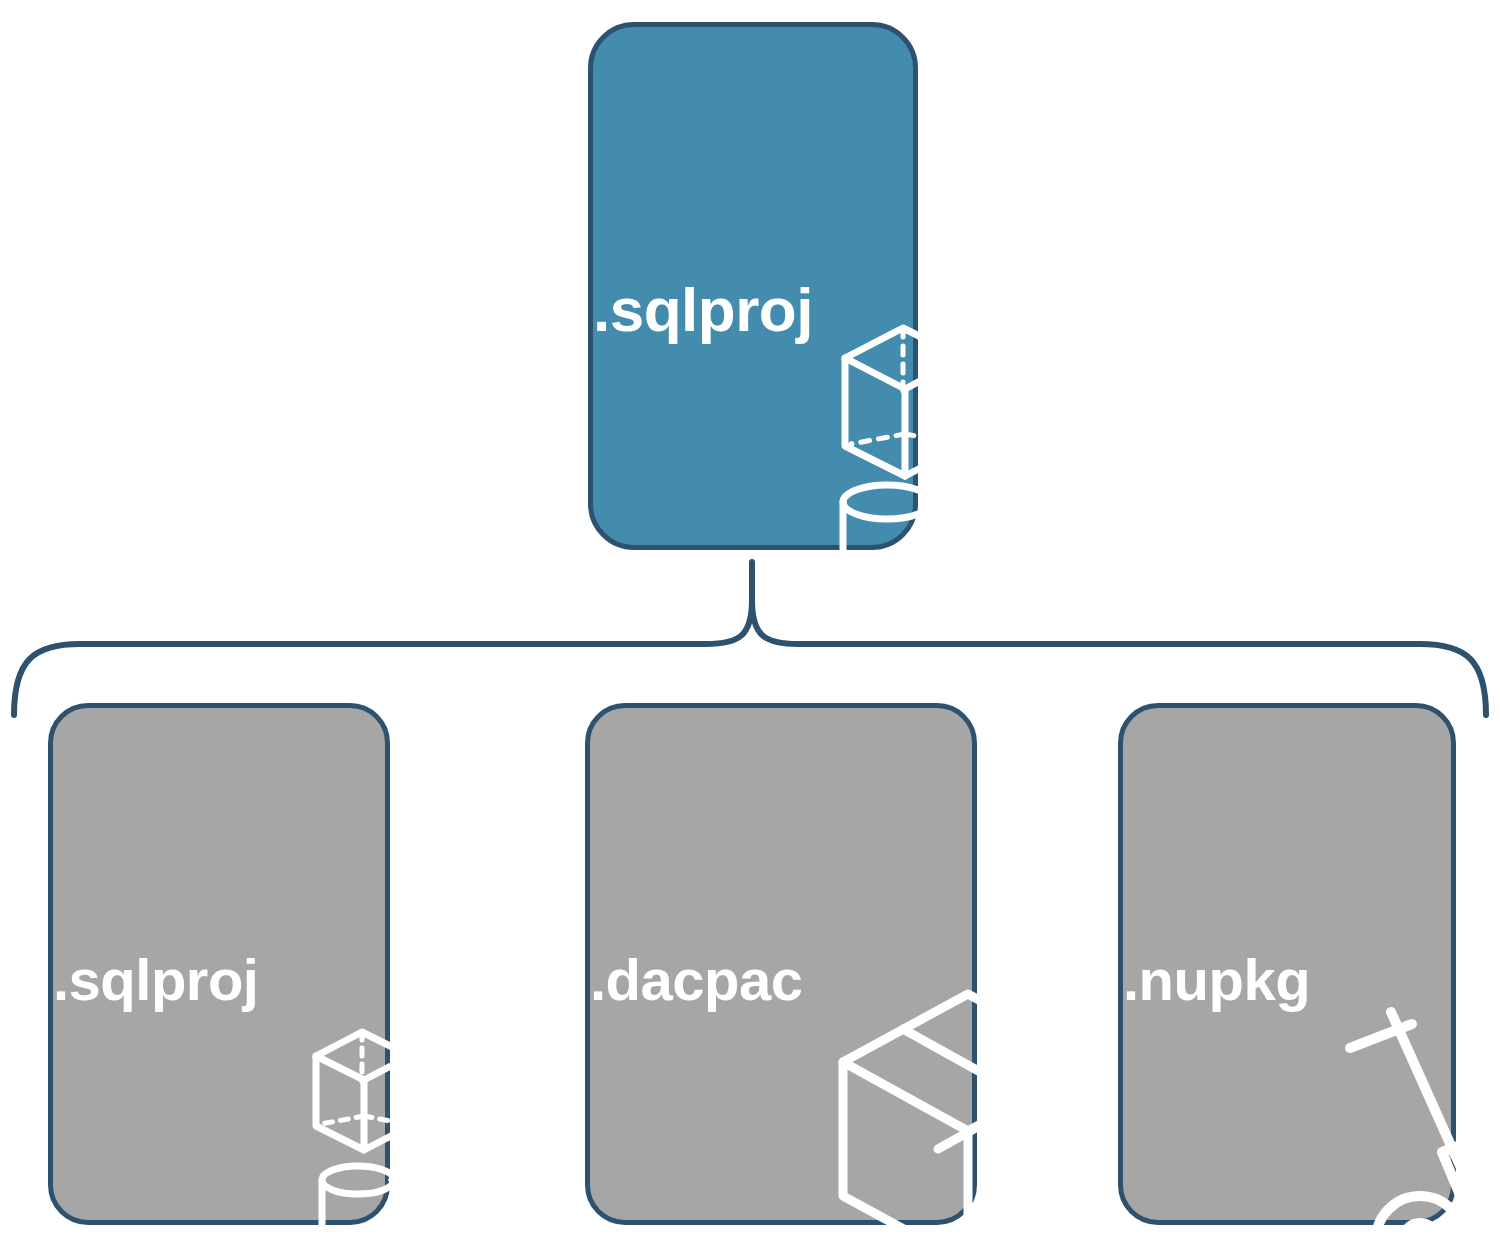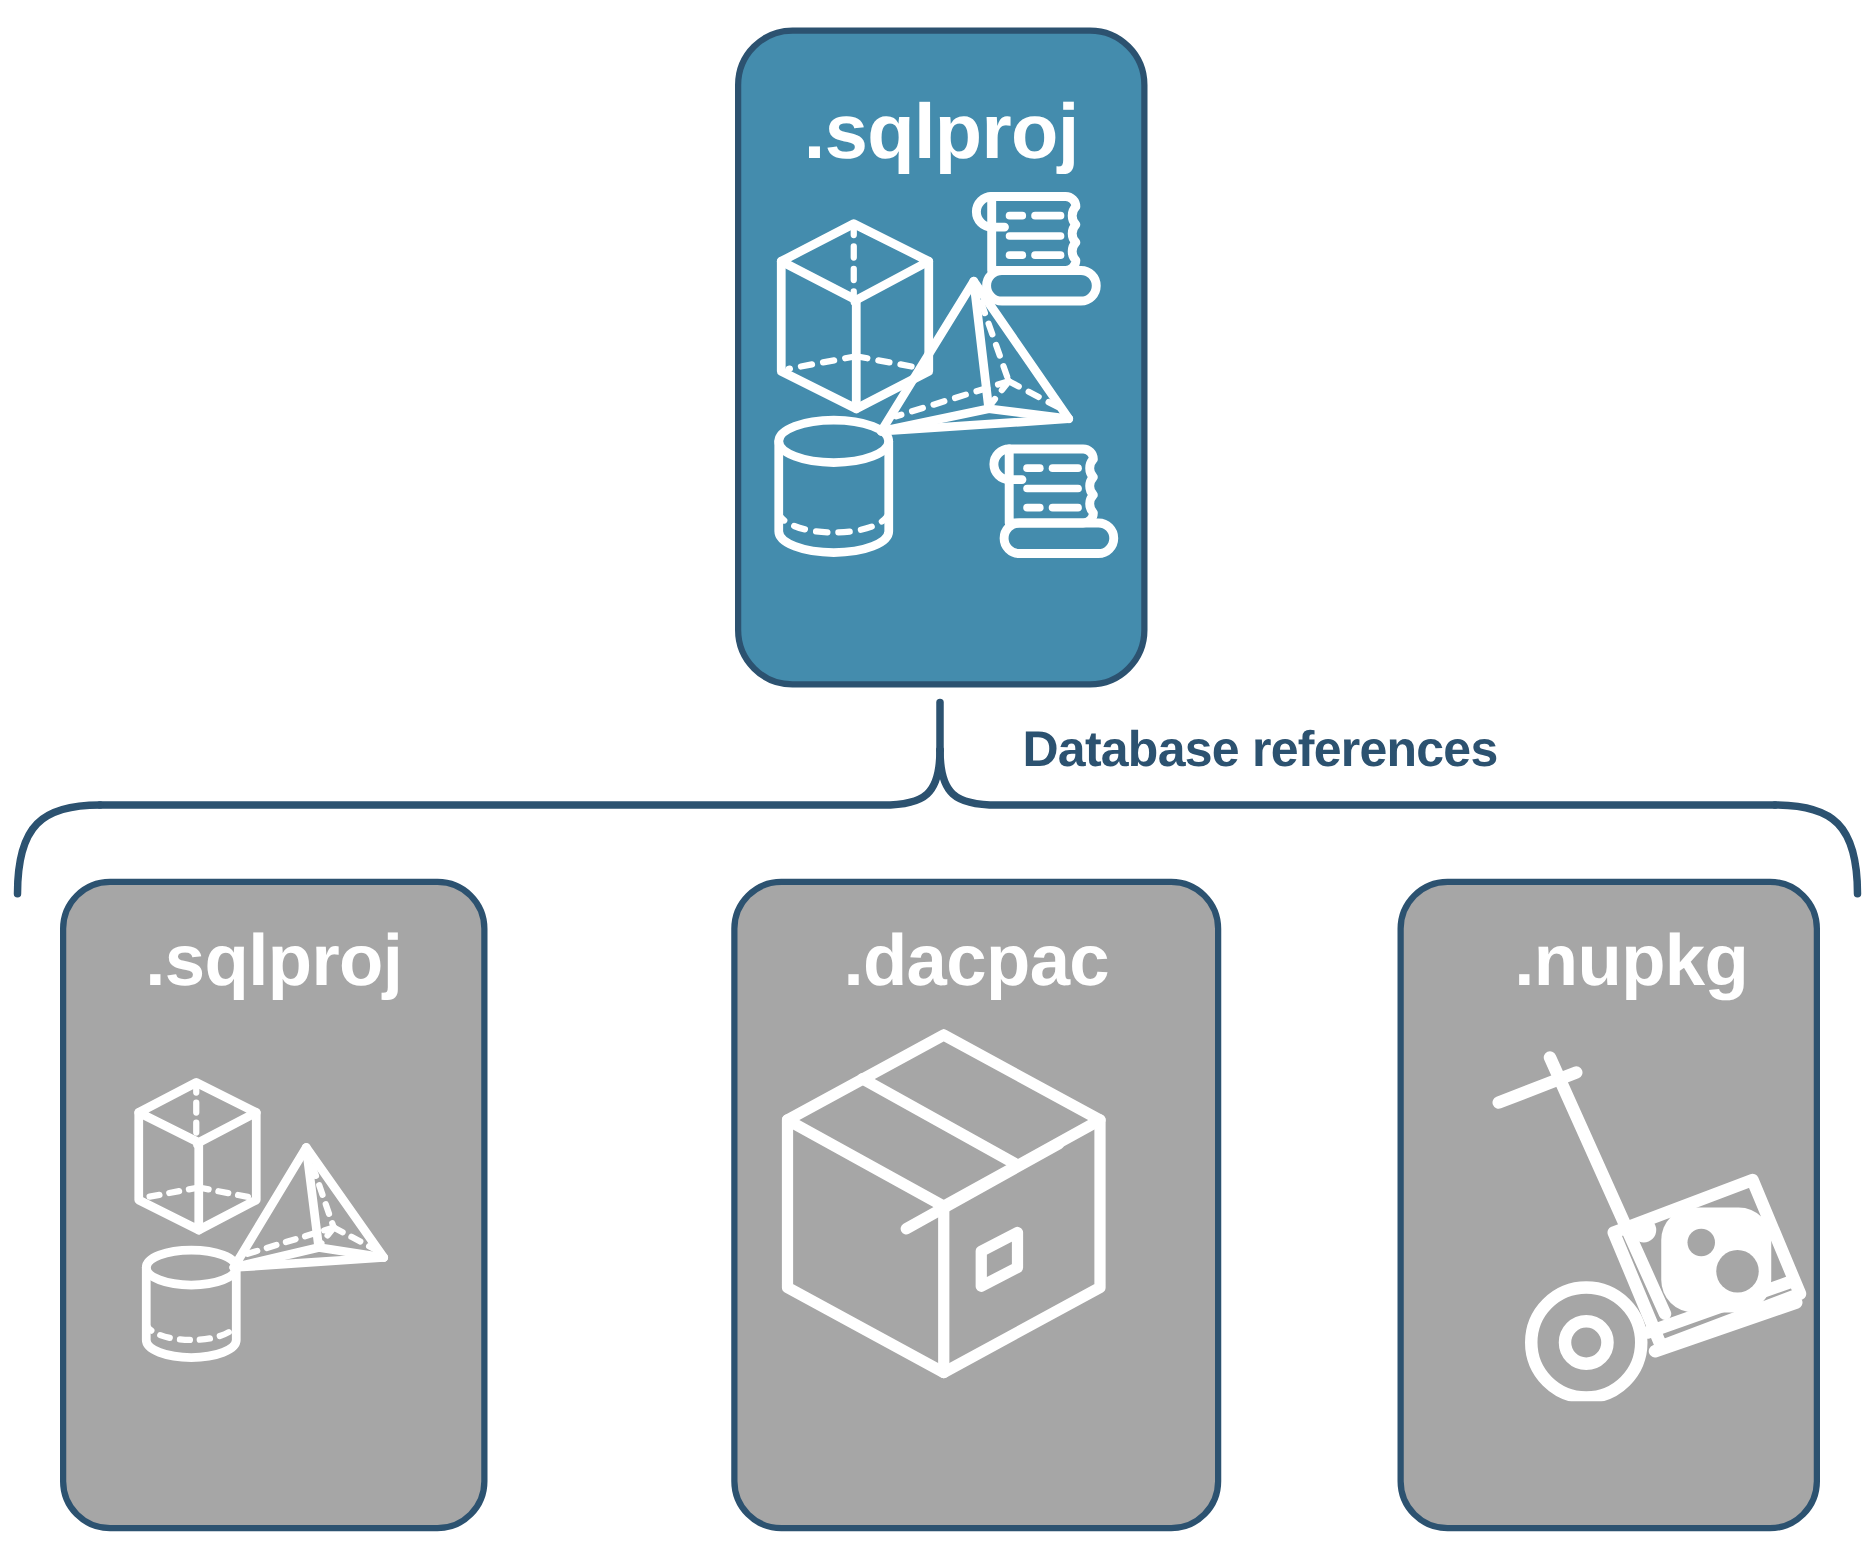--- a/index.html
+++ b/index.html
@@ -22,42 +22,42 @@
     width: 1500px;
     height: 1250px;
   }
 
   .card {
     position: absolute;
     box-sizing: border-box;
     border: 5px solid #2C5270;
     border-radius: 40px;
     display: flex;
-    flex-direction: column;
+    flex-direction: row;
     align-items: center;
   }
 
   .card-parent {
     left: 588px;
     top: 22px;
     width: 330px;
     height: 528px;
     background: #448CAD;
     border-radius: 46px;
   }
 
   .card-child {
     background: #A6A6A6;
     top: 703px;
     height: 522px;
   }
 
   .card-child-sqlproj { left: 48px;   width: 342px; }
   .card-child-dacpac  { left: 585px;  width: 392px; }
-  .card-child-nupkg   { left: 1118px; width: 338px; padding-left: 36px; }
+  .card-child-nupkg   { left: 1118px; width: 338px; }
 
   .card-title {
     color: #ffffff;
     font-weight: bold;
     letter-spacing: -0.5px;
     line-height: 1;
     white-space: nowrap;
     user-select: none;
   }
   .card-parent .card-title {
@@ -180,21 +180,20 @@
 
       <path d="M752,60 C752,95 740,104 706,104 L80,104"></path>
       <path d="M752,60 C752,95 764,104 798,104 L1420,104"></path>
 
       <path d="M80,104 C34,104 14,120 14,175"></path>
 
       <path d="M1420,104 C1466,104 1486,120 1486,175"></path>
     </g>
   </svg>
 
-  <div id="bracket-label">Database references</div>
 
   <div class="card card-child card-child-sqlproj">
     <div class="card-title">.sqlproj</div>
     <div class="icon-area">
       <svg class="icon-svg" style="left:42px; top:48px; width:260px; height:260px;" viewBox="0 0 260 260">
         <g fill="none" stroke="#FFFFFF" stroke-width="7" stroke-linecap="round" stroke-linejoin="round">
           <g>
             <polygon points="16,44 62,20 110,44 64,68"></polygon>
             <polyline points="16,44 16,114 64,138 64,68"></polyline>
             <polyline points="110,44 110,114 64,138"></polyline>

